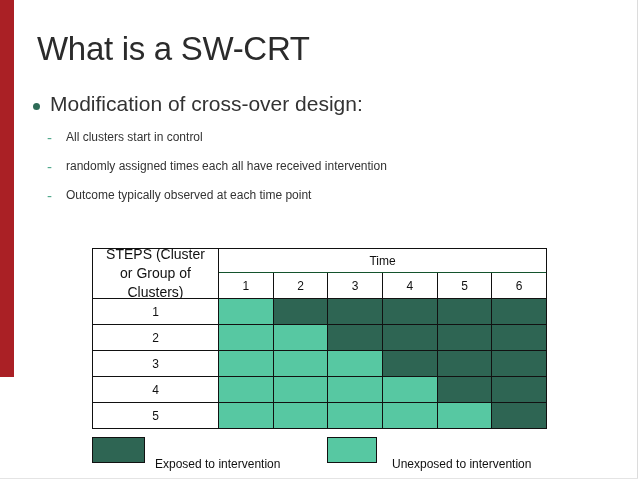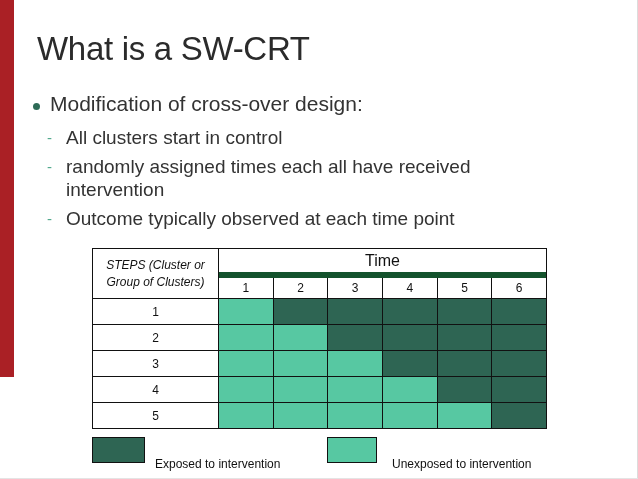--- a/index.html
+++ b/index.html
@@ -28,38 +28,38 @@
     border-radius:50%; background:var(--dot,#2e6b57);
   }
   .bullet-main-text {
     position:absolute; left:50px; top:92px; font-size:21px;
     line-height:24px; color:#333; white-space:nowrap;
   }
 
   .sub-bullets { position:absolute; left:47px; top:126px; width:470px; }
   .sub-item { display:flex; margin-bottom:6px; }
   .sub-dash { width:19px; min-width:19px; color:var(--dash,#52a98d); font-size:15px; line-height:23px; }
-  .sub-text { font-size:19px; line-height:23px; color:#333; }
+  .sub-text { font-size:12px; line-height:23px; color:#333; }
 
   
   .sw-table {
     position:absolute; left:92px; top:248px; width:455px;
     border:1px solid #111; box-sizing:border-box; background:#fff;
     color:#111;
   }
   .thead { display:flex; height:49px; }
   .steps-head {
     width:126px; min-width:126px; border-right:1px solid #111; box-sizing:border-box;
     display:flex; align-items:center; justify-content:center; text-align:center;
-    font-size:12px; line-height:1.35; padding:2px 7px;font-style:italic;
+    font-size:14px; line-height:1.35; padding:2px 7px;
   }
   .time-head { flex:1; display:flex; flex-direction:column; }
   .time-top {
-    height:23px; border-bottom:6px solid #14532d;
-    display:flex; align-items:center; justify-content:center; font-size:16px;
+    height:23px; border-bottom:1px solid #14532d;
+    display:flex; align-items:center; justify-content:center; font-size:12px;
   }
   .time-numbers { flex:1; display:flex; }
   .tnum {
     flex:1; border-right:1px solid #111;
     display:flex; align-items:center; justify-content:center; font-size:12px;
   }
   .tnum:last-child { border-right:none; }
   .trow { display:flex; height:25px; border-top:1px solid #111; }
   .rlabel {
     width:126px; min-width:126px; border-right:1px solid #111; box-sizing:border-box;

